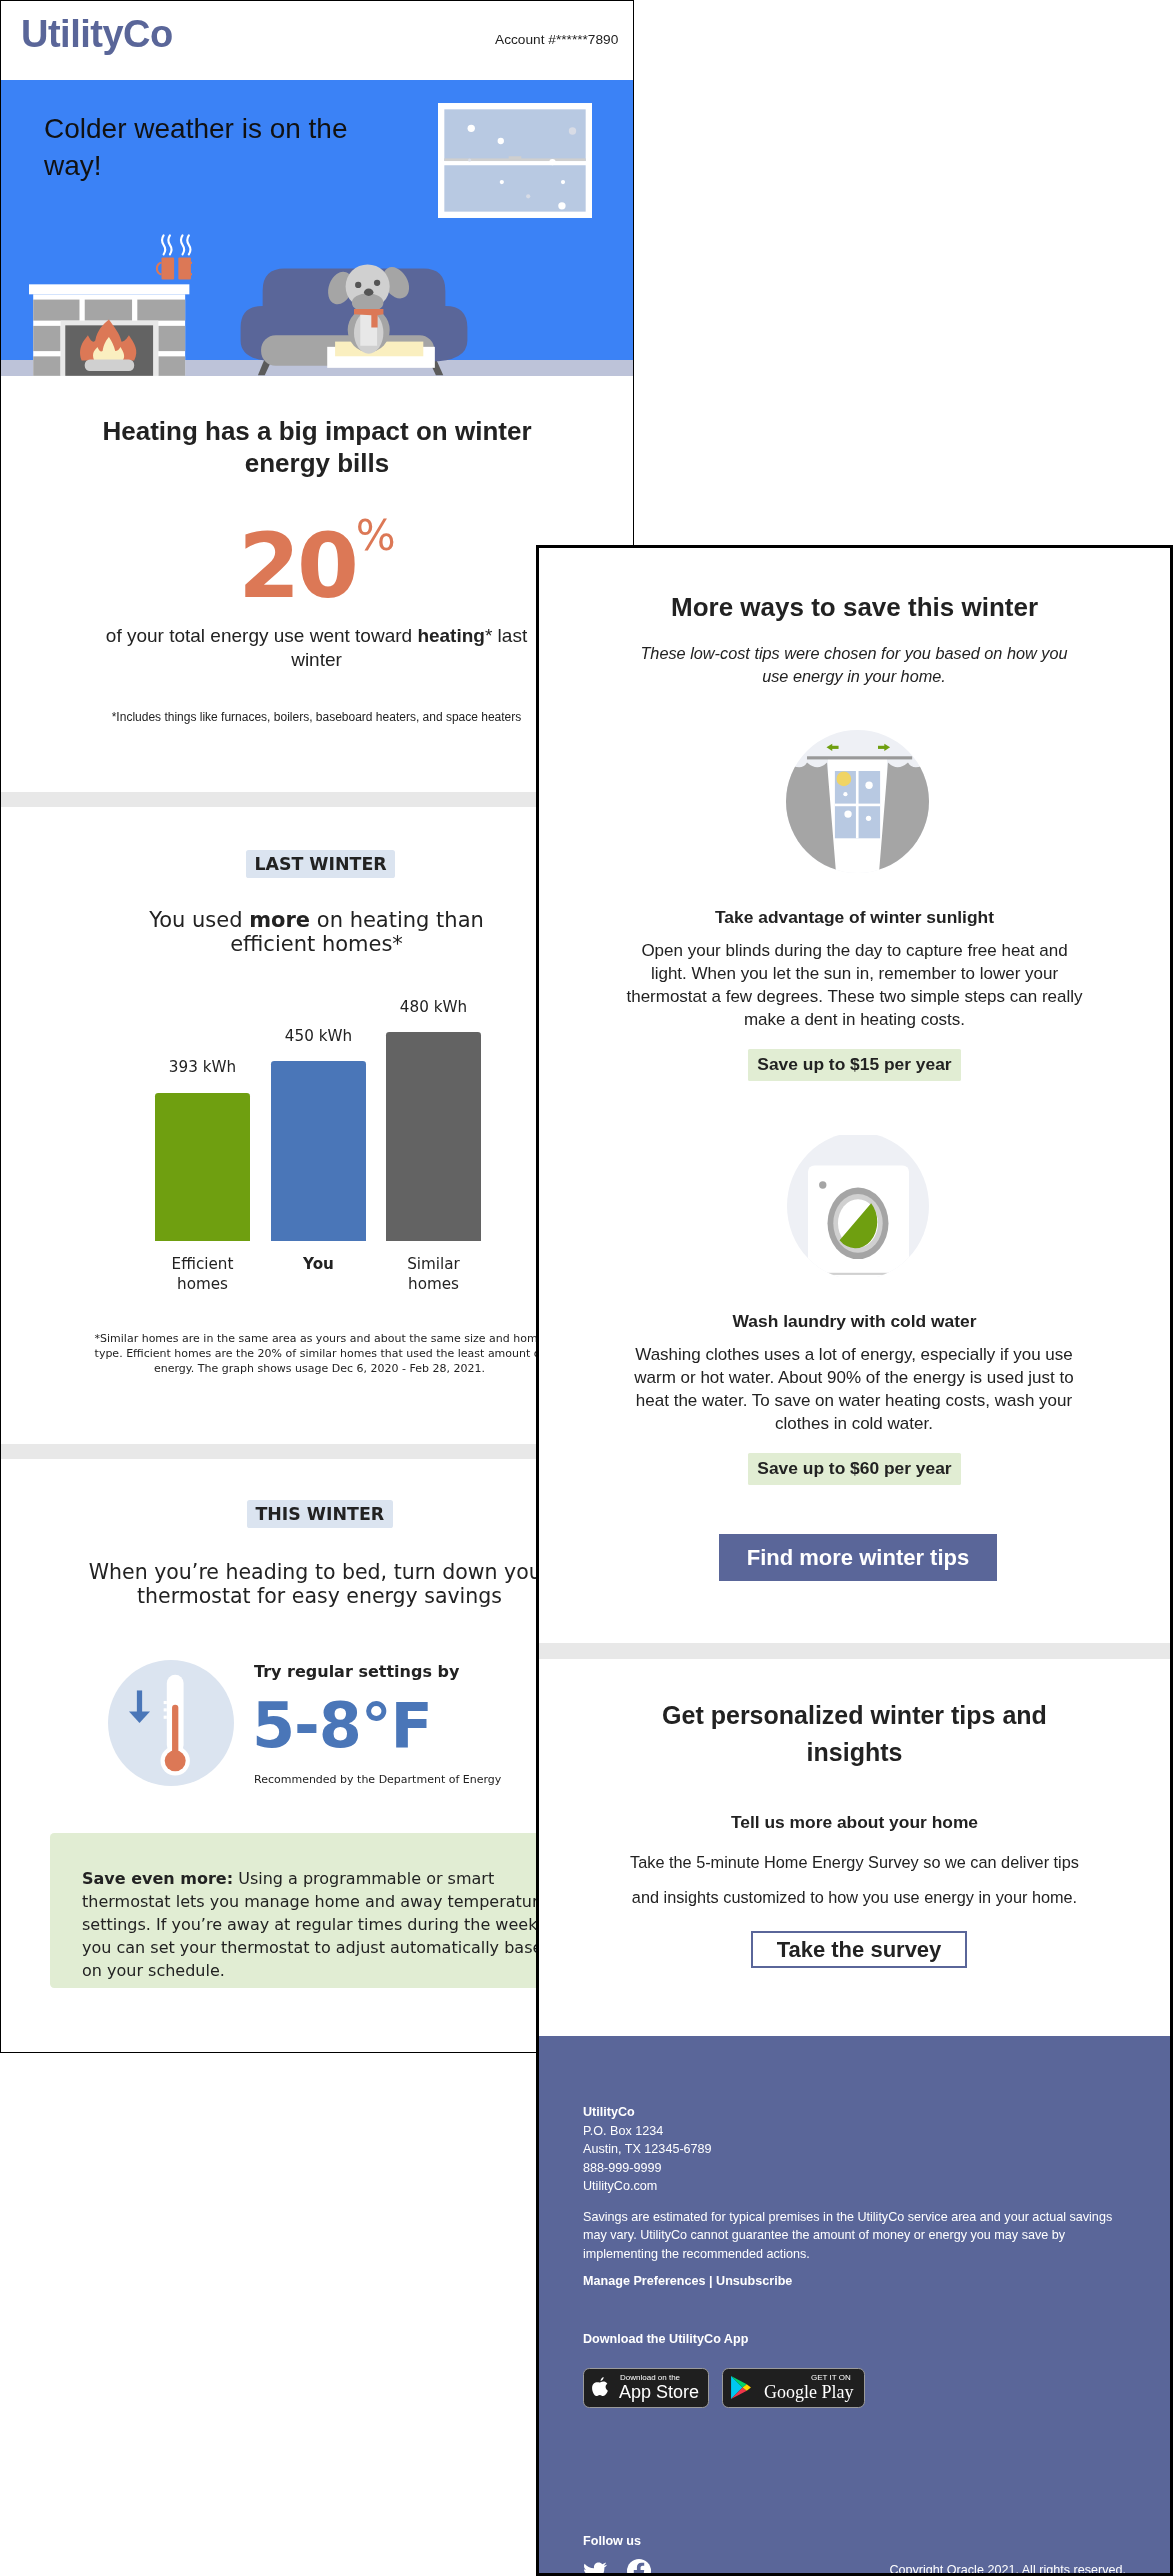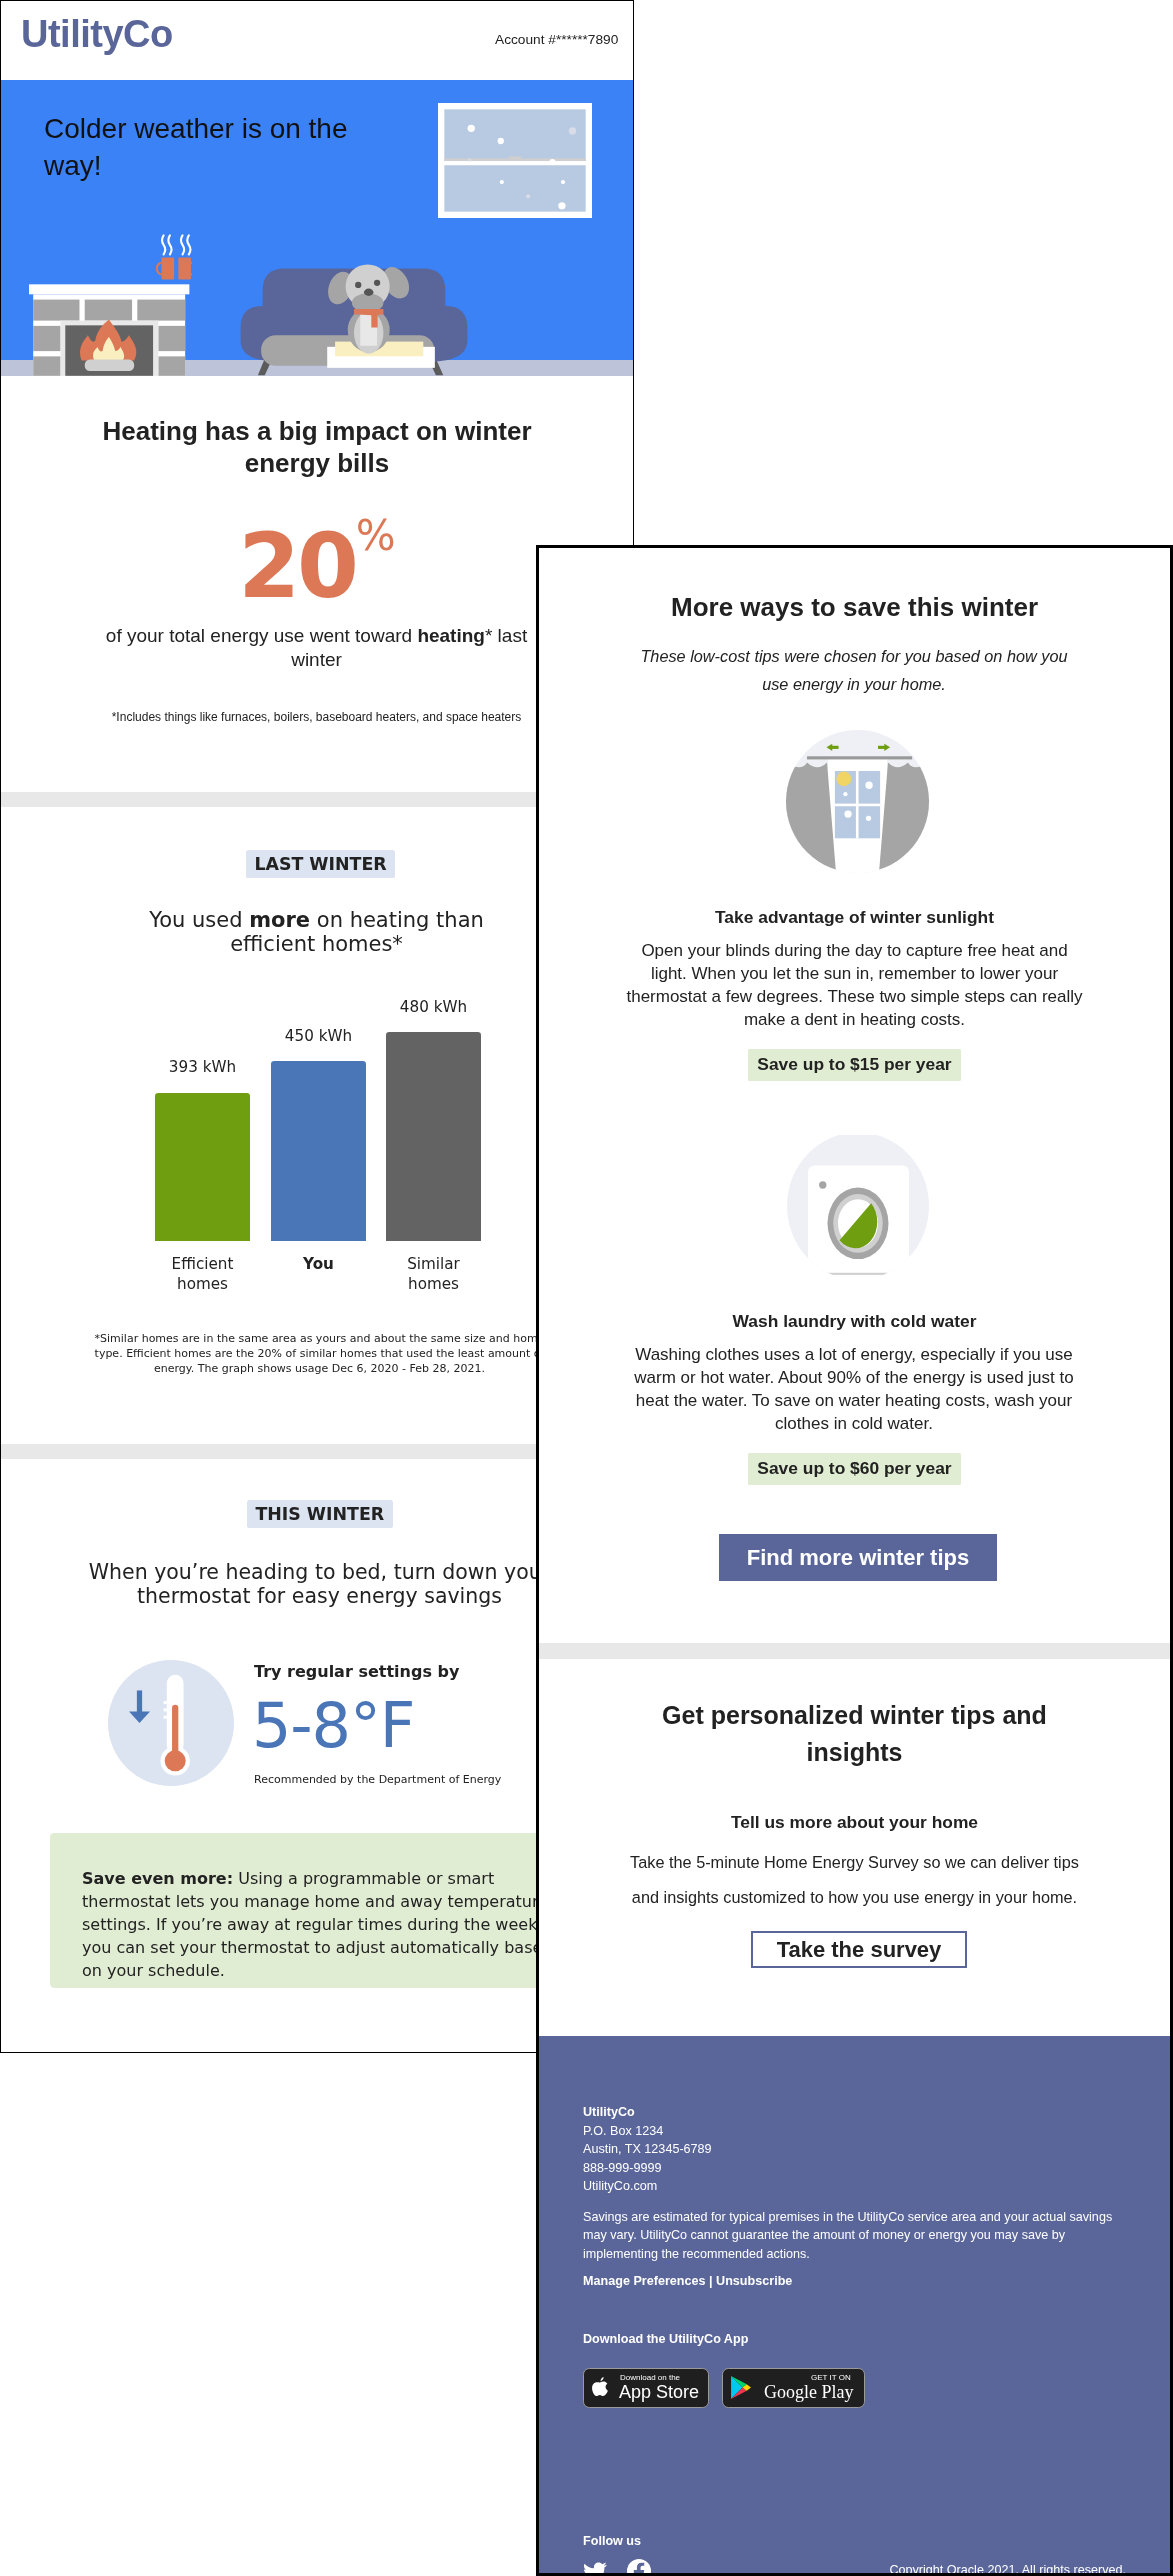--- a/index.html
+++ b/index.html
@@ -153,31 +153,31 @@
     <polygon points="40,98 80,98 60,120" fill="#4a76b8"></polygon>
     <rect x="112" y="28" width="32" height="150" rx="16" fill="#fff"></rect>
     <circle cx="128" cy="192" r="28" fill="#fff"></circle>
     <rect x="122" y="85" width="12" height="110" rx="6" fill="#dc7856"></rect>
     <circle cx="128" cy="192" r="20" fill="#dc7856"></circle>
     <rect x="106" y="78" width="6" height="6" fill="#fff"></rect>
       <rect x="106" y="92" width="6" height="6" fill="#fff"></rect>
       <rect x="106" y="106" width="6" height="6" fill="#fff"></rect>
   </svg>
   <div class="abs dv" style="left:253px;top:1661px;font-size:16px;font-weight:bold;">Try regular settings by</div>
-  <div class="abs dv" style="left:251px;top:1688px;font-size:62px;font-weight:normal;color:#4a76b8;letter-spacing:-1.1px;">5-8°F</div>
+  <div class="abs dv" style="left:251px;top:1688px;font-size:62px;font-weight:bold;color:#4a76b8;letter-spacing:-1.1px;">5-8°F</div>
   <div class="abs dv" style="left:253px;top:1772px;font-size:11px;">Recommended by the Department of Energy</div>
 
   <div class="abs dv" style="left:49px;top:1832px;width:594px;height:155px;background:#e1edd3;border-radius:4.2px;">
     <div style="position:absolute;left:32px;top:34px;width:484px;font-size:16px;line-height:23px;color:#222;"><b>Save even more:</b><span> Using a programmable or smart thermostat lets you manage home and away temperature settings. If you’re away at regular times during the week, you can set your thermostat to adjust automatically based on your schedule.</span></div>
   </div>
 </div>
 
 <div id="right">
   <div class="abs center section-h" style="left:0;top:43px;width:631px;">More ways to save this winter</div>
-  <div class="abs center" style="left:89px;top:94px;width:452px;font-size:16.3px;line-height:28px;font-style:italic;">These low-cost tips were chosen for you based on how you use energy in your home.</div>
+  <div class="abs center" style="left:89px;top:94px;width:452px;font-size:16.3px;line-height:23px;font-style:italic;">These low-cost tips were chosen for you based on how you use energy in your home.</div>
 
   <svg class="abs" style="left:247px;top:182px;" width="143" height="143" viewBox="0 0 272 272">
     <defs>
         <clipPath id="cc">
           <circle cx="136" cy="136" r="136"></circle>
         </clipPath>
       </defs>
     <g clip-path="url(#cc)">
       <rect width="272" height="272" fill="#eef0f5"></rect>
       <rect x="80" y="55" width="112" height="225" fill="#fff"></rect>

